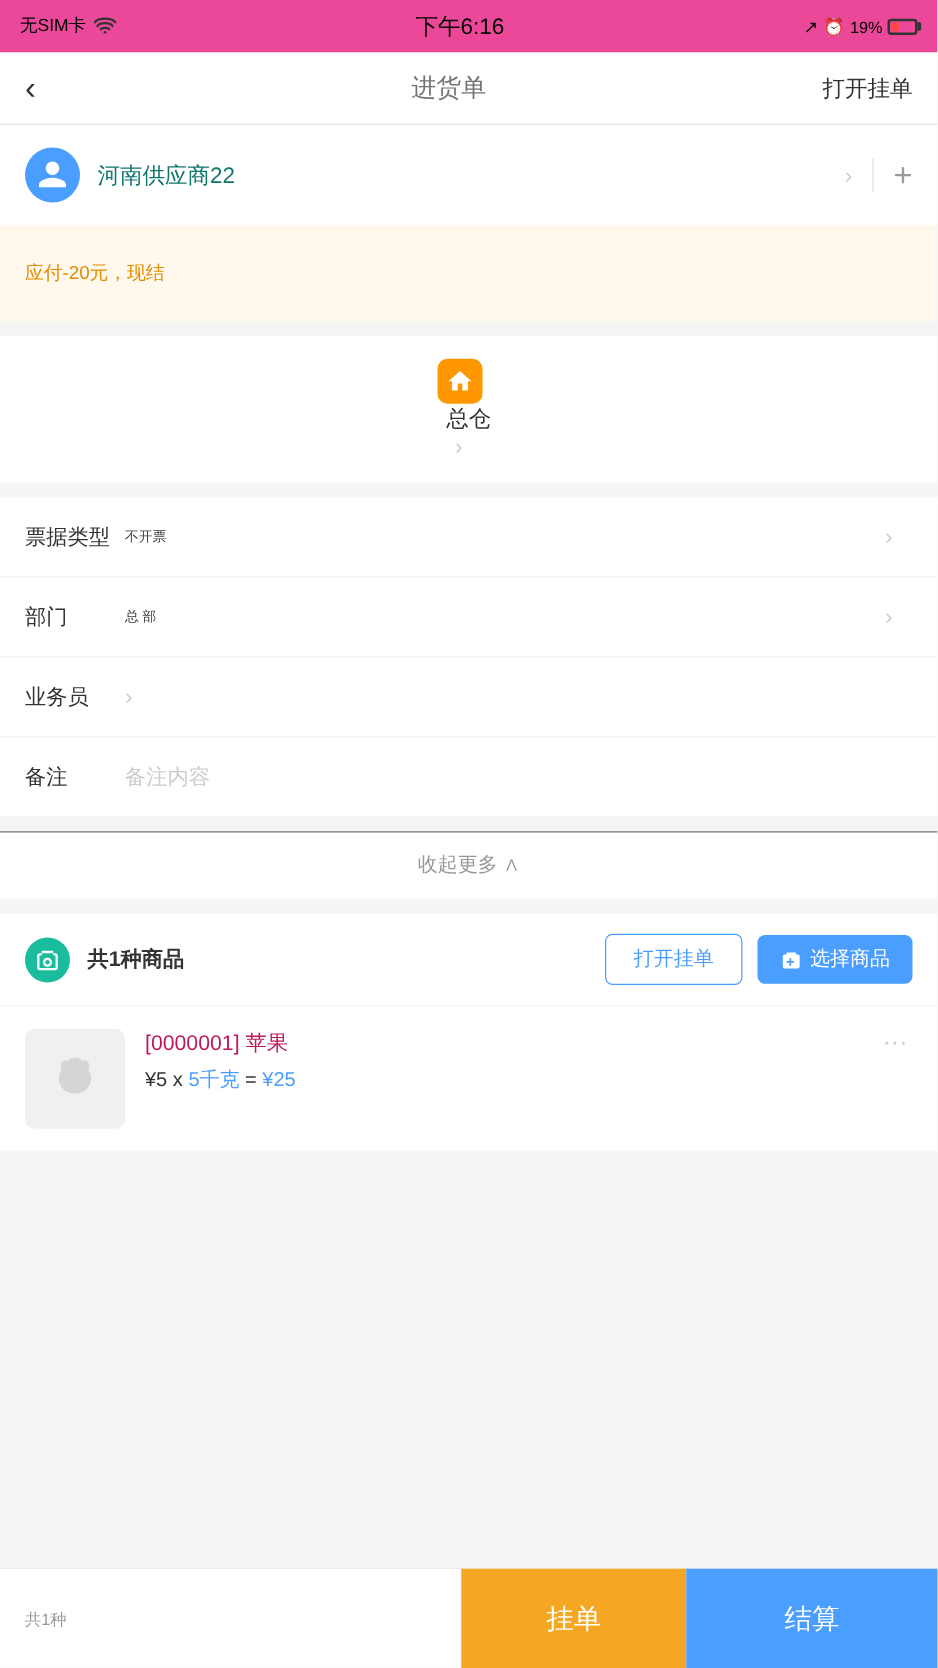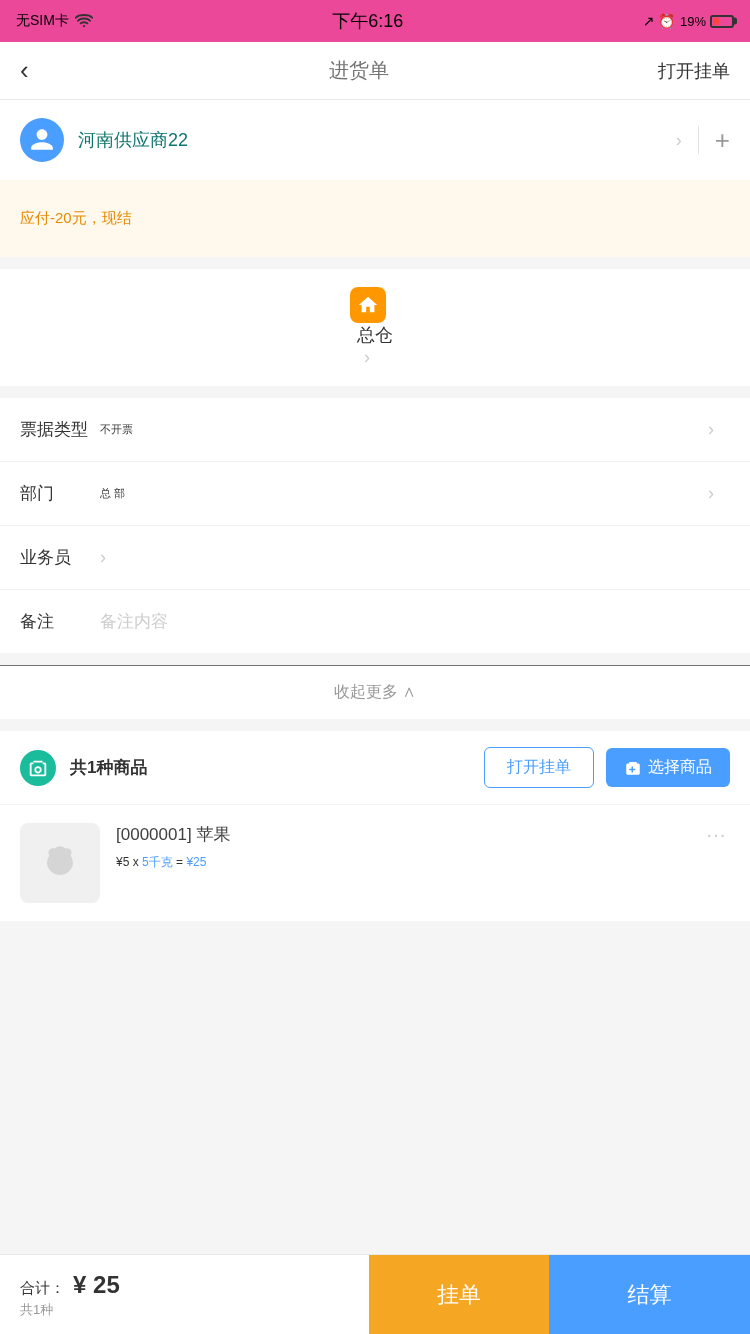--- a/index.html
+++ b/index.html
@@ -246,25 +246,25 @@
       background: #f0f0f0;
       border-radius: 8px;
       margin-right: 16px;
       display: flex; align-items: center; justify-content: center;
       flex-shrink: 0;
     }
     .product-thumb svg { width: 48px; height: 48px; opacity: 0.3; }
     .product-info { flex: 1; }
     .product-name {
       font-size: 17px;
-      color: #404040;
+      color: #be185d;
       margin-bottom: 8px;
     }
     .product-price {
-      font-size: 12px;
+      font-size: 16px;
       color: #333;
     }
     .product-price .highlight {
       color: #4a9eff;
     }
     .product-more {
       color: #ccc;
       font-size: 20px;
       cursor: pointer;
       padding: 0 4px;
@@ -446,23 +446,17 @@
       </div>
     </div>
     <span class="product-more">···</span>
   </div>
 
   <div style="height: 80px;"></div>
 </div>
 
 <div class="footer">
   <div class="footer-total">
-    <div class="footer-total-main">
-      <span>合计：</span>
-      <span class="footer-amount">
-        <span>¥</span> <span>25</span>
-      </span>
-    </div>
     <div class="footer-sub">共1种</div>
   </div>
   <button class="footer-btn-hang">挂单</button>
   <button class="footer-btn-checkout">结算</button>
 </div>
 
 </body></html>

